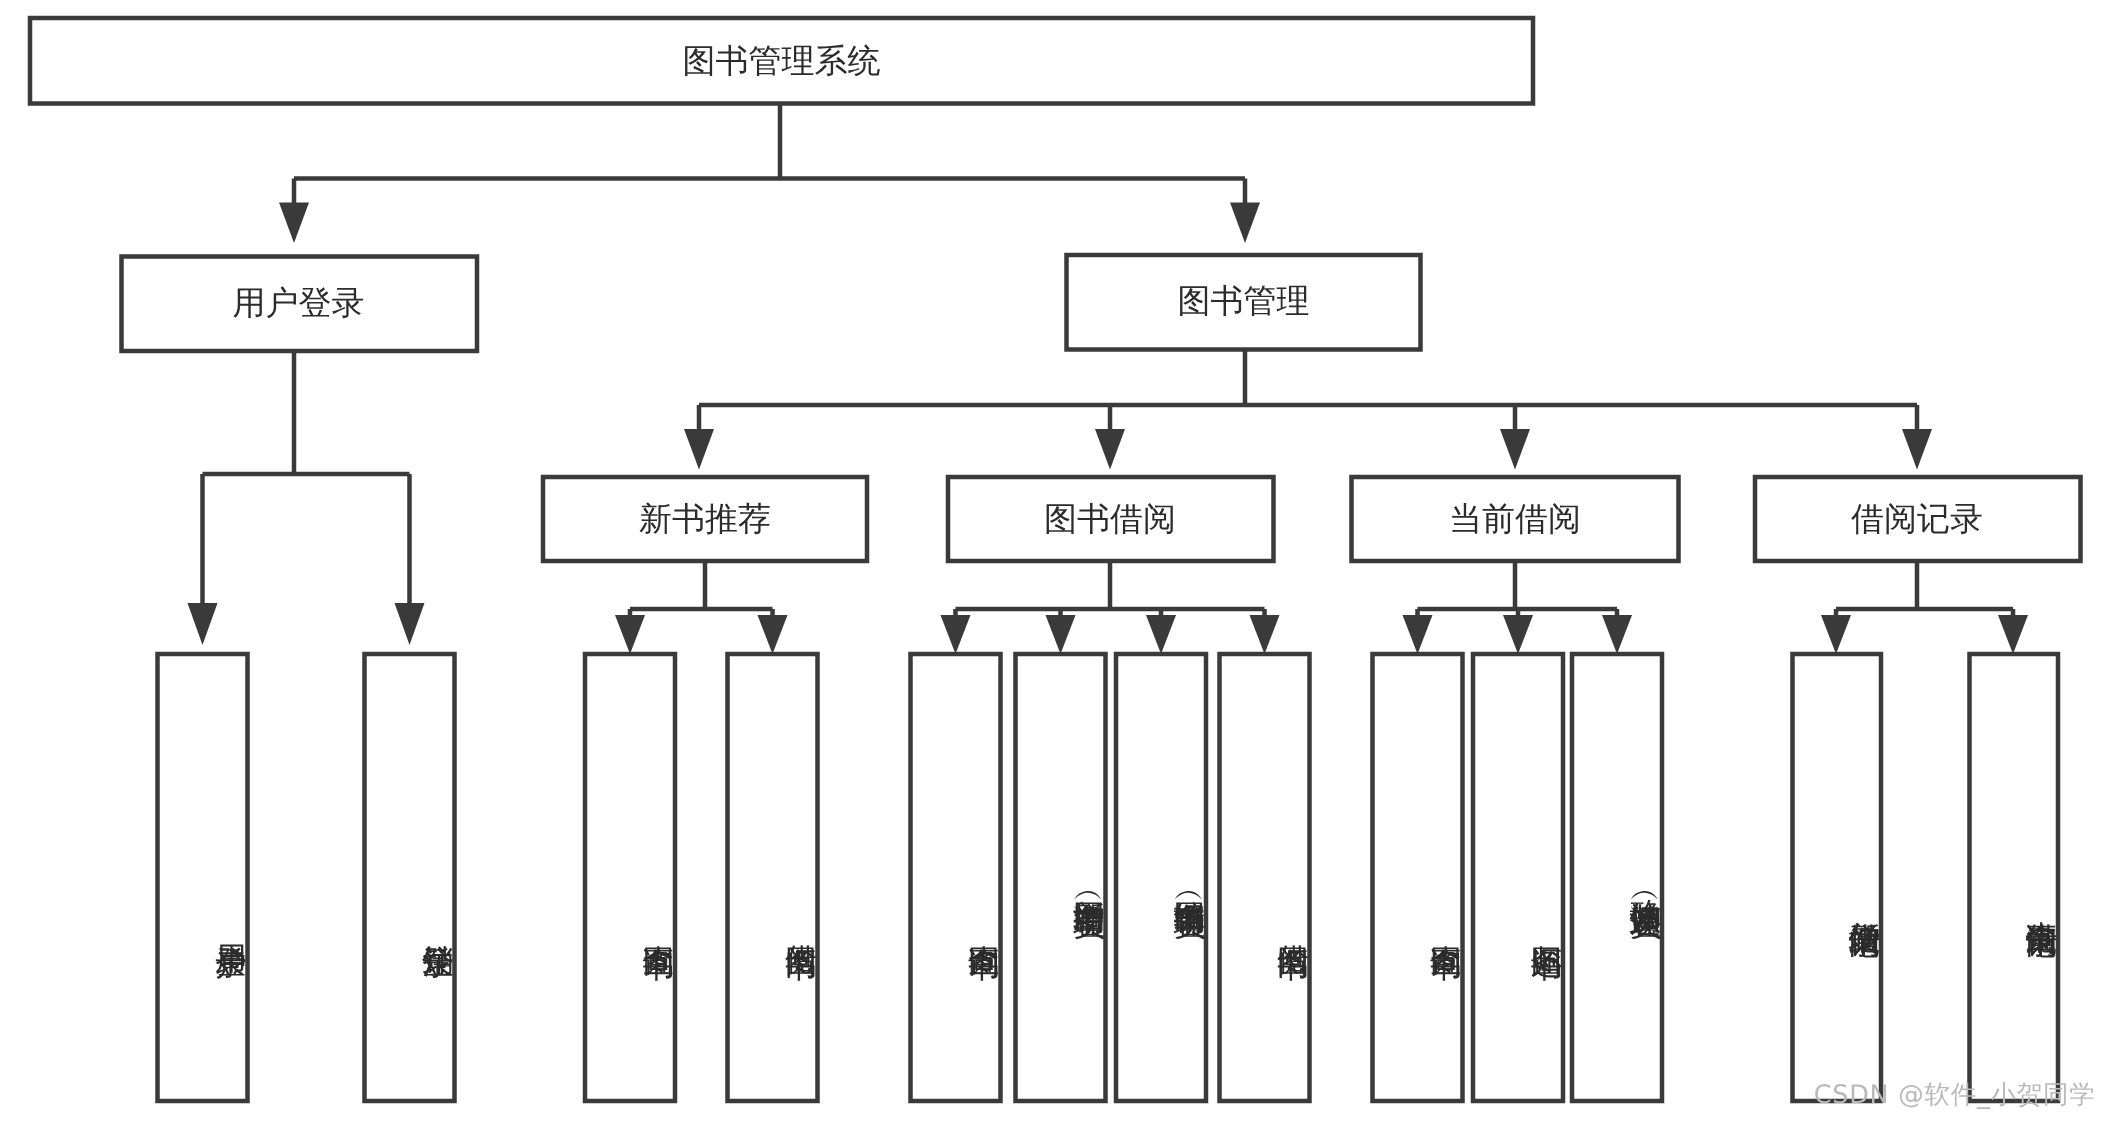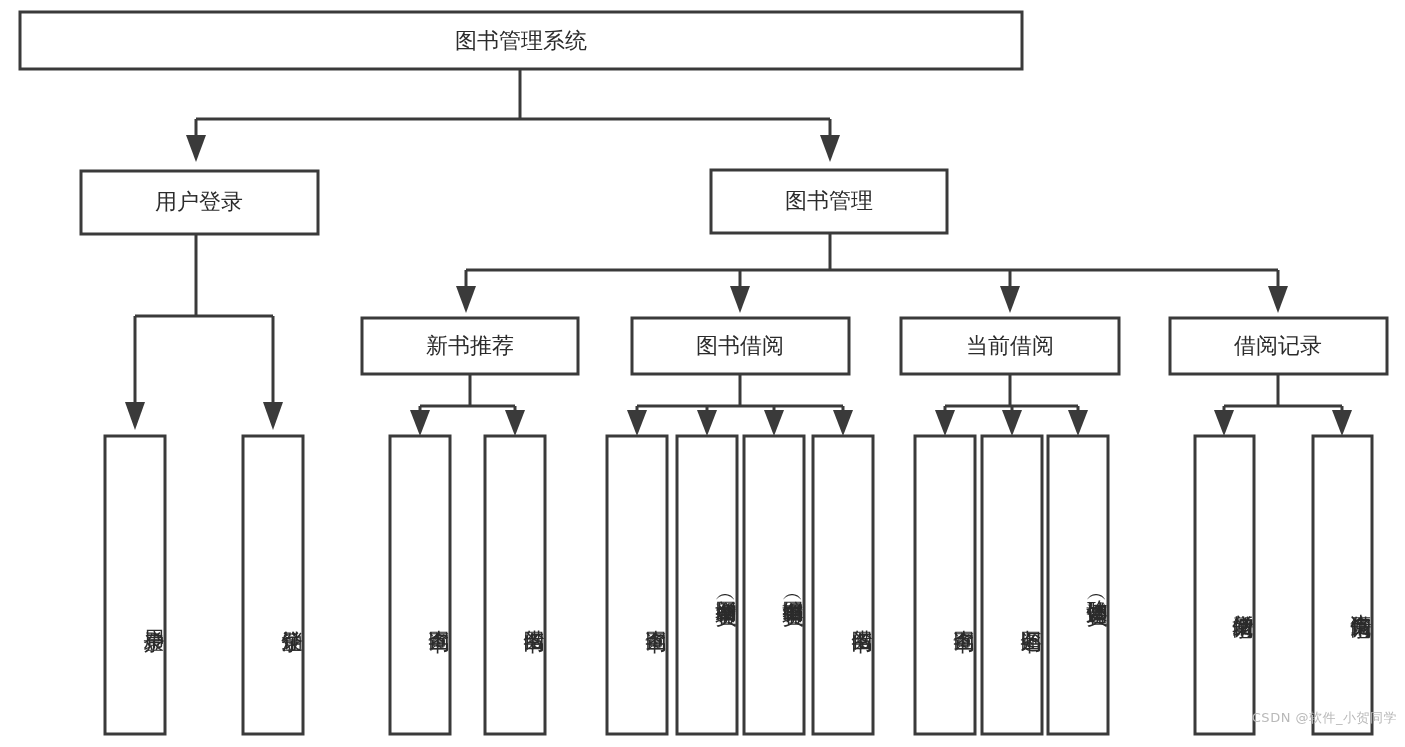--- a/index.html
+++ b/index.html
@@ -58,23 +58,23 @@
     letter-spacing: 1px;
     display: flex;
     align-items: flex-start;
     justify-content: center;
     white-space: nowrap;
     pointer-events: none;
   }
   .watermark {
     position: absolute;
     right: 8px;
-    bottom: 20px;
-    font-family: "DejaVu Sans", "Liberation Sans", sans-serif;
-    font-size: 13px;
+    bottom: 6px;
+    font-family: "DejaVu Sans", "Liberation Sans", sans-serif;
+    font-size: 17px;
     color: #b9b9b9;
     letter-spacing: 0.5px;
     white-space: nowrap;
   }
 </style>
 </head>
 <body>
 
 <div id="stage">
 

